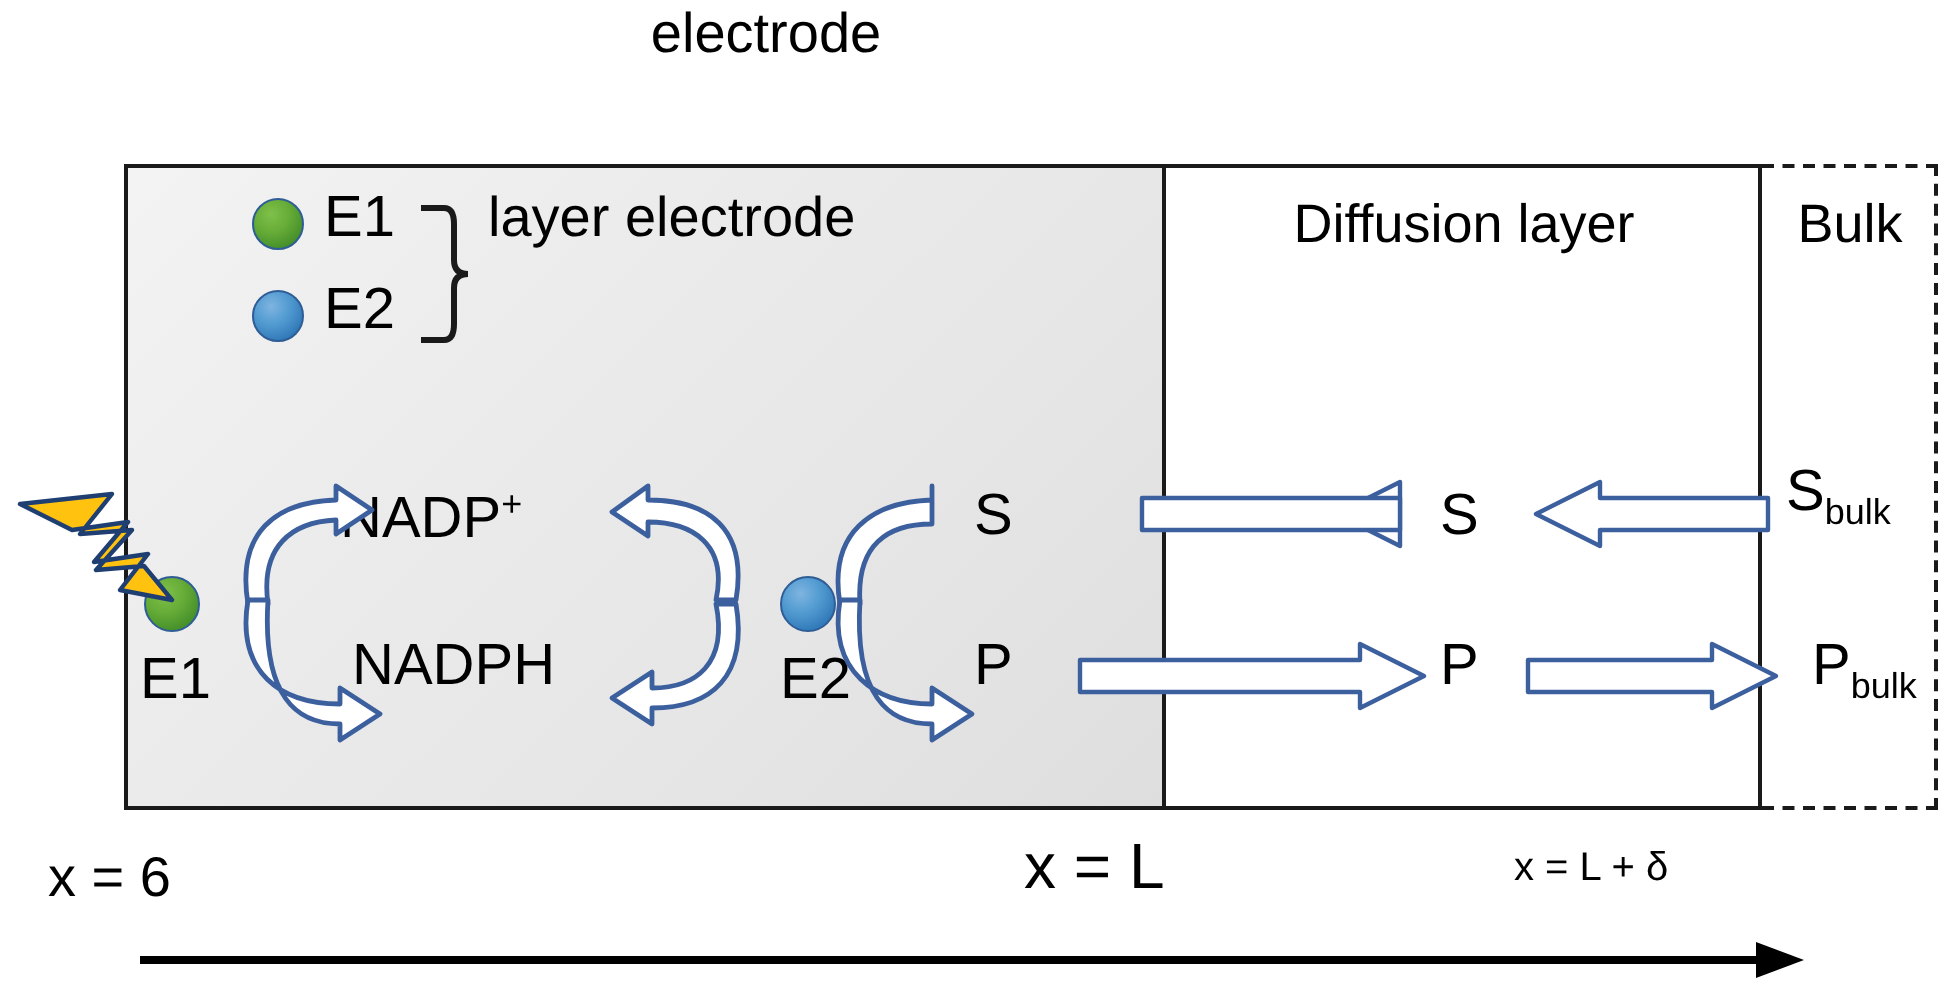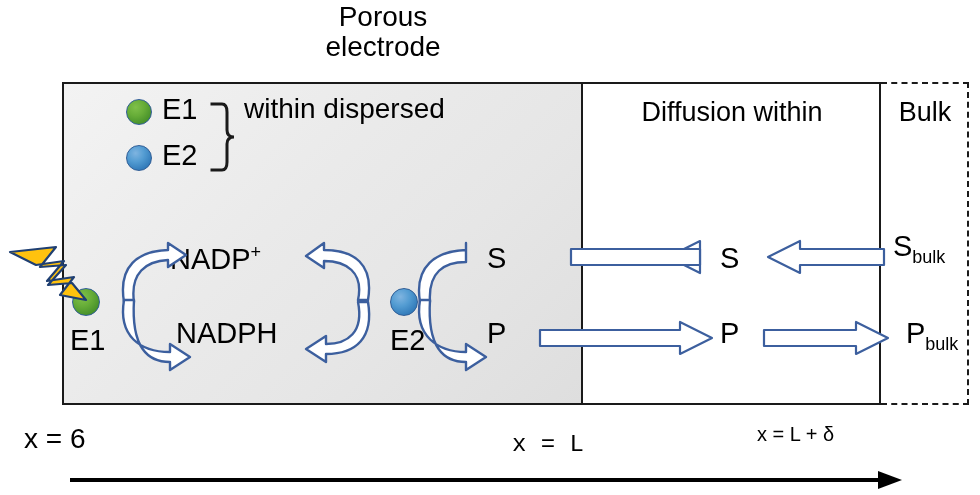--- a/index.html
+++ b/index.html
@@ -145,52 +145,51 @@
 
   
   #vector-layer {
     position: absolute;
     left: 0; top: 0;
     width: 980px; height: 495px;
     pointer-events: none;
   }
   
   #axis-x0 { left: 24px; top: 424px; font-size: 28px; }
-  #axis-xL { left: 512px; top: 432px; font-size: 24px; font-family: Liberation Mono, monospace; }
+  #axis-xL { left: 512px; top: 416px; font-size: 32px; }
   #axis-xLd { left: 757px; top: 424px; font-size: 20px; }
 </style>
 </head>
 <body>
 
 <div class="stage">
 
   <div class="lbl" id="heading-porous">
-    <span>Porous</span>
     <span class="l2">electrode</span>
   </div>
 
   <div id="electrode-region"></div>
   <div id="diffusion-region"></div>
   <div id="bulk-region"></div>
   <div id="bulk-left-divider"></div>
 
-  <div class="lbl" id="region-label-diffusion">Diffusion within</div>
+  <div class="lbl" id="region-label-diffusion">Diffusion layer</div>
   <div class="lbl" id="region-label-bulk">Bulk</div>
 
   <div class="legend-dot dot-green" id="legend-dot-e1"></div>
   <div class="legend-dot dot-blue" id="legend-dot-e2"></div>
   <div class="lbl" id="legend-label-e1">E1</div>
   <div class="lbl" id="legend-label-e2">E2</div>
 
   <svg id="legend-brace" viewBox="0 0 32 74">
     <path d="M 3 4 L 13 4 Q 18 4 18 12 L 18 30 Q 18 37 25 37 Q 18 37 18 44 L 18 62 Q 18 70 13 70 L 3 70" fill="none" stroke="#1a1a1a" stroke-width="3" stroke-linecap="square" stroke-linejoin="miter"></path>
   </svg>
 
   <div class="lbl" id="legend-note">
-    <span class="l2">within dispersed</span>
+    <span class="l2">layer electrode</span>
   </div>
 
   <div class="scheme-dot dot-green" id="scheme-dot-e1"></div>
   <div class="scheme-dot dot-blue" id="scheme-dot-e2"></div>
 
   <div class="lbl" id="label-e1">E1</div>
   <div class="lbl" id="label-e2">E2</div>
 
   <div class="lbl" id="label-nadp"><span>NADP</span><sup>+</sup></div>
 

